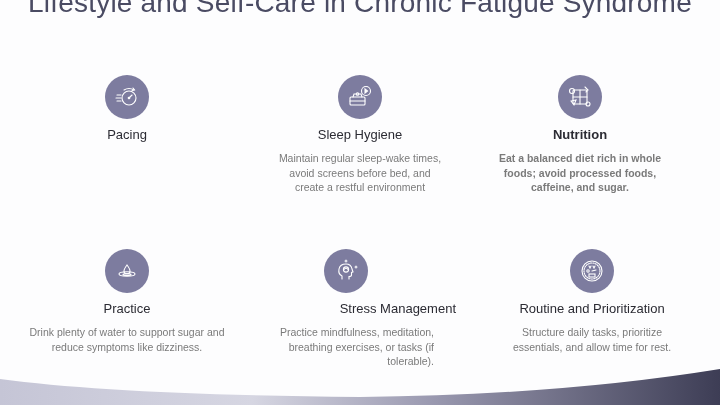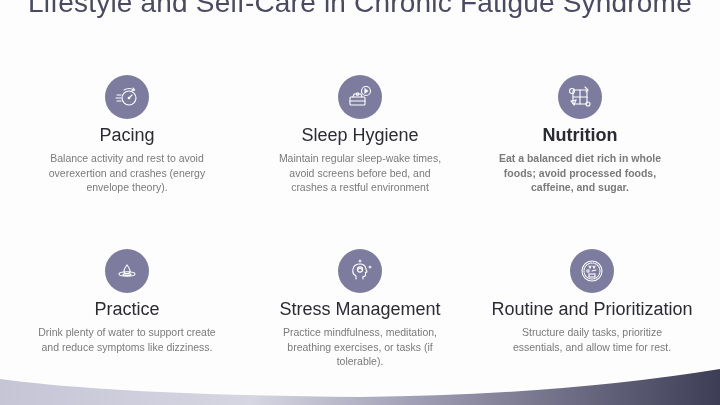--- a/index.html
+++ b/index.html
@@ -41,21 +41,21 @@
     display: flex;
     align-items: center;
     justify-content: center;
   }
   .icon-circle svg {
     width: 28px;
     height: 28px;
   }
   .card-title {
     margin-top: 8px;
-    font-size: 18px;
+    font-size: 13px;
     color: #2b2b33;
     line-height: 16px;
   }
   .card-desc {
     margin-top: 8px;
     font-size: 10.5px;
     line-height: 14.5px;
     color: #7a7a7a;
   }
   .footer-wave {
@@ -78,36 +78,35 @@
       <line x1="16" y1="15" x2="19" y2="12"></line>
       <circle cx="16" cy="15" r="0.8" fill="#fff"></circle>
       <path d="M11 7 Q16 4 21 7"></path>
       <path d="M20 5 L21.5 7 L19 7.5"></path>
       <line x1="4" y1="12" x2="8" y2="12"></line>
       <line x1="3" y1="15" x2="8" y2="15"></line>
       <line x1="4" y1="18" x2="8" y2="18"></line>
     </svg>
   </div>
   <div class="card-title">Pacing</div>
-  <div class="card-desc" style="padding:0 12px;">Balance activity and rest to avoid overexertion and crashes (energy envelope theory).</div>
 </div>
 
 <div class="card" style="left:250px; top:75px;">
   <div class="icon-circle">
     <svg viewBox="0 0 28 28" fill="none" stroke="#ffffff" stroke-width="1.1" stroke-linecap="round">
       <rect x="4" y="14" width="15" height="8" rx="1"></rect>
       <line x1="4" y1="18" x2="19" y2="18"></line>
       <path d="M7 14 L8 11 L15 11 L16 14"></path>
       <circle cx="11.5" cy="11" r="1.3"></circle>
       <circle cx="20" cy="8" r="4.5"></circle>
       <path d="M19 6 L21.5 8 L19 10 Z" fill="#fff"></path>
     </svg>
   </div>
   <div class="card-title">Sleep Hygiene</div>
-  <div class="card-desc" style="padding:0 28px;">Maintain regular sleep-wake times, avoid screens before bed, and crashes a restful environment</div>
+  <div class="card-desc" style="padding:0 28px;">Maintain regular sleep-wake times, avoid screens before bed, and create a restful environment</div>
 </div>
 
 <div class="card" style="left:470px; top:75px;font-weight:bold;">
   <div class="icon-circle">
     <svg viewBox="0 0 28 28" fill="none" stroke="#ffffff" stroke-width="1.1" stroke-linecap="round">
       <rect x="7" y="7" width="14" height="14" rx="1"></rect>
       <line x1="14" y1="7" x2="14" y2="21"></line>
       <line x1="7" y1="14" x2="21" y2="14"></line>
       <circle cx="6" cy="8" r="2.5"></circle>
       <path d="M19 4 L22 7 L20 9"></path>
@@ -121,24 +120,24 @@
 
 <div class="card" style="left:17px; top:249px;">
   <div class="icon-circle">
     <svg viewBox="0 0 28 28" fill="none" stroke="#ffffff" stroke-width="1.1" stroke-linecap="round">
       <path d="M14 8 Q11 12 11 14 A3 3 0 0 0 17 14 Q17 12 14 8 Z"></path>
       <ellipse cx="14" cy="17" rx="8" ry="2.2"></ellipse>
       <ellipse cx="14" cy="17.5" rx="4" ry="1"></ellipse>
     </svg>
   </div>
   <div class="card-title">Practice</div>
-  <div class="card-desc" style="padding:0 12px;">Drink plenty of water to support create and reduce symptoms like dizziness.</div>
+  <div class="card-desc" style="padding:0 12px;">Drink plenty of water to support sugar and reduce symptoms like dizziness.</div>
 </div>
 
-<div class="card" style="left:250px; top:249px;">
+<div class="card" style="left:236px; top:249px;text-align:right;">
   <div class="icon-circle">
     <svg viewBox="0 0 28 28" fill="none" stroke="#ffffff" stroke-width="1.1" stroke-linecap="round">
       <path d="M10 22 L10 19 Q6 17 7 12 Q8 7 14 7 Q19 7 20 12 L21 15 L19.5 15.5 L19.5 18 Q19.5 19.5 17 19.5 L17 22"></path>
       <circle cx="14" cy="12.5" r="2.6"></circle>
       <path d="M12 12.5 Q14 10 16 12.5"></path>
       <line x1="14" y1="3" x2="14" y2="5"></line>
       <line x1="13" y1="4" x2="15" y2="4"></line>
       <line x1="23" y1="10" x2="25" y2="10"></line>
       <line x1="24" y1="9" x2="24" y2="11"></line>
     </svg>

